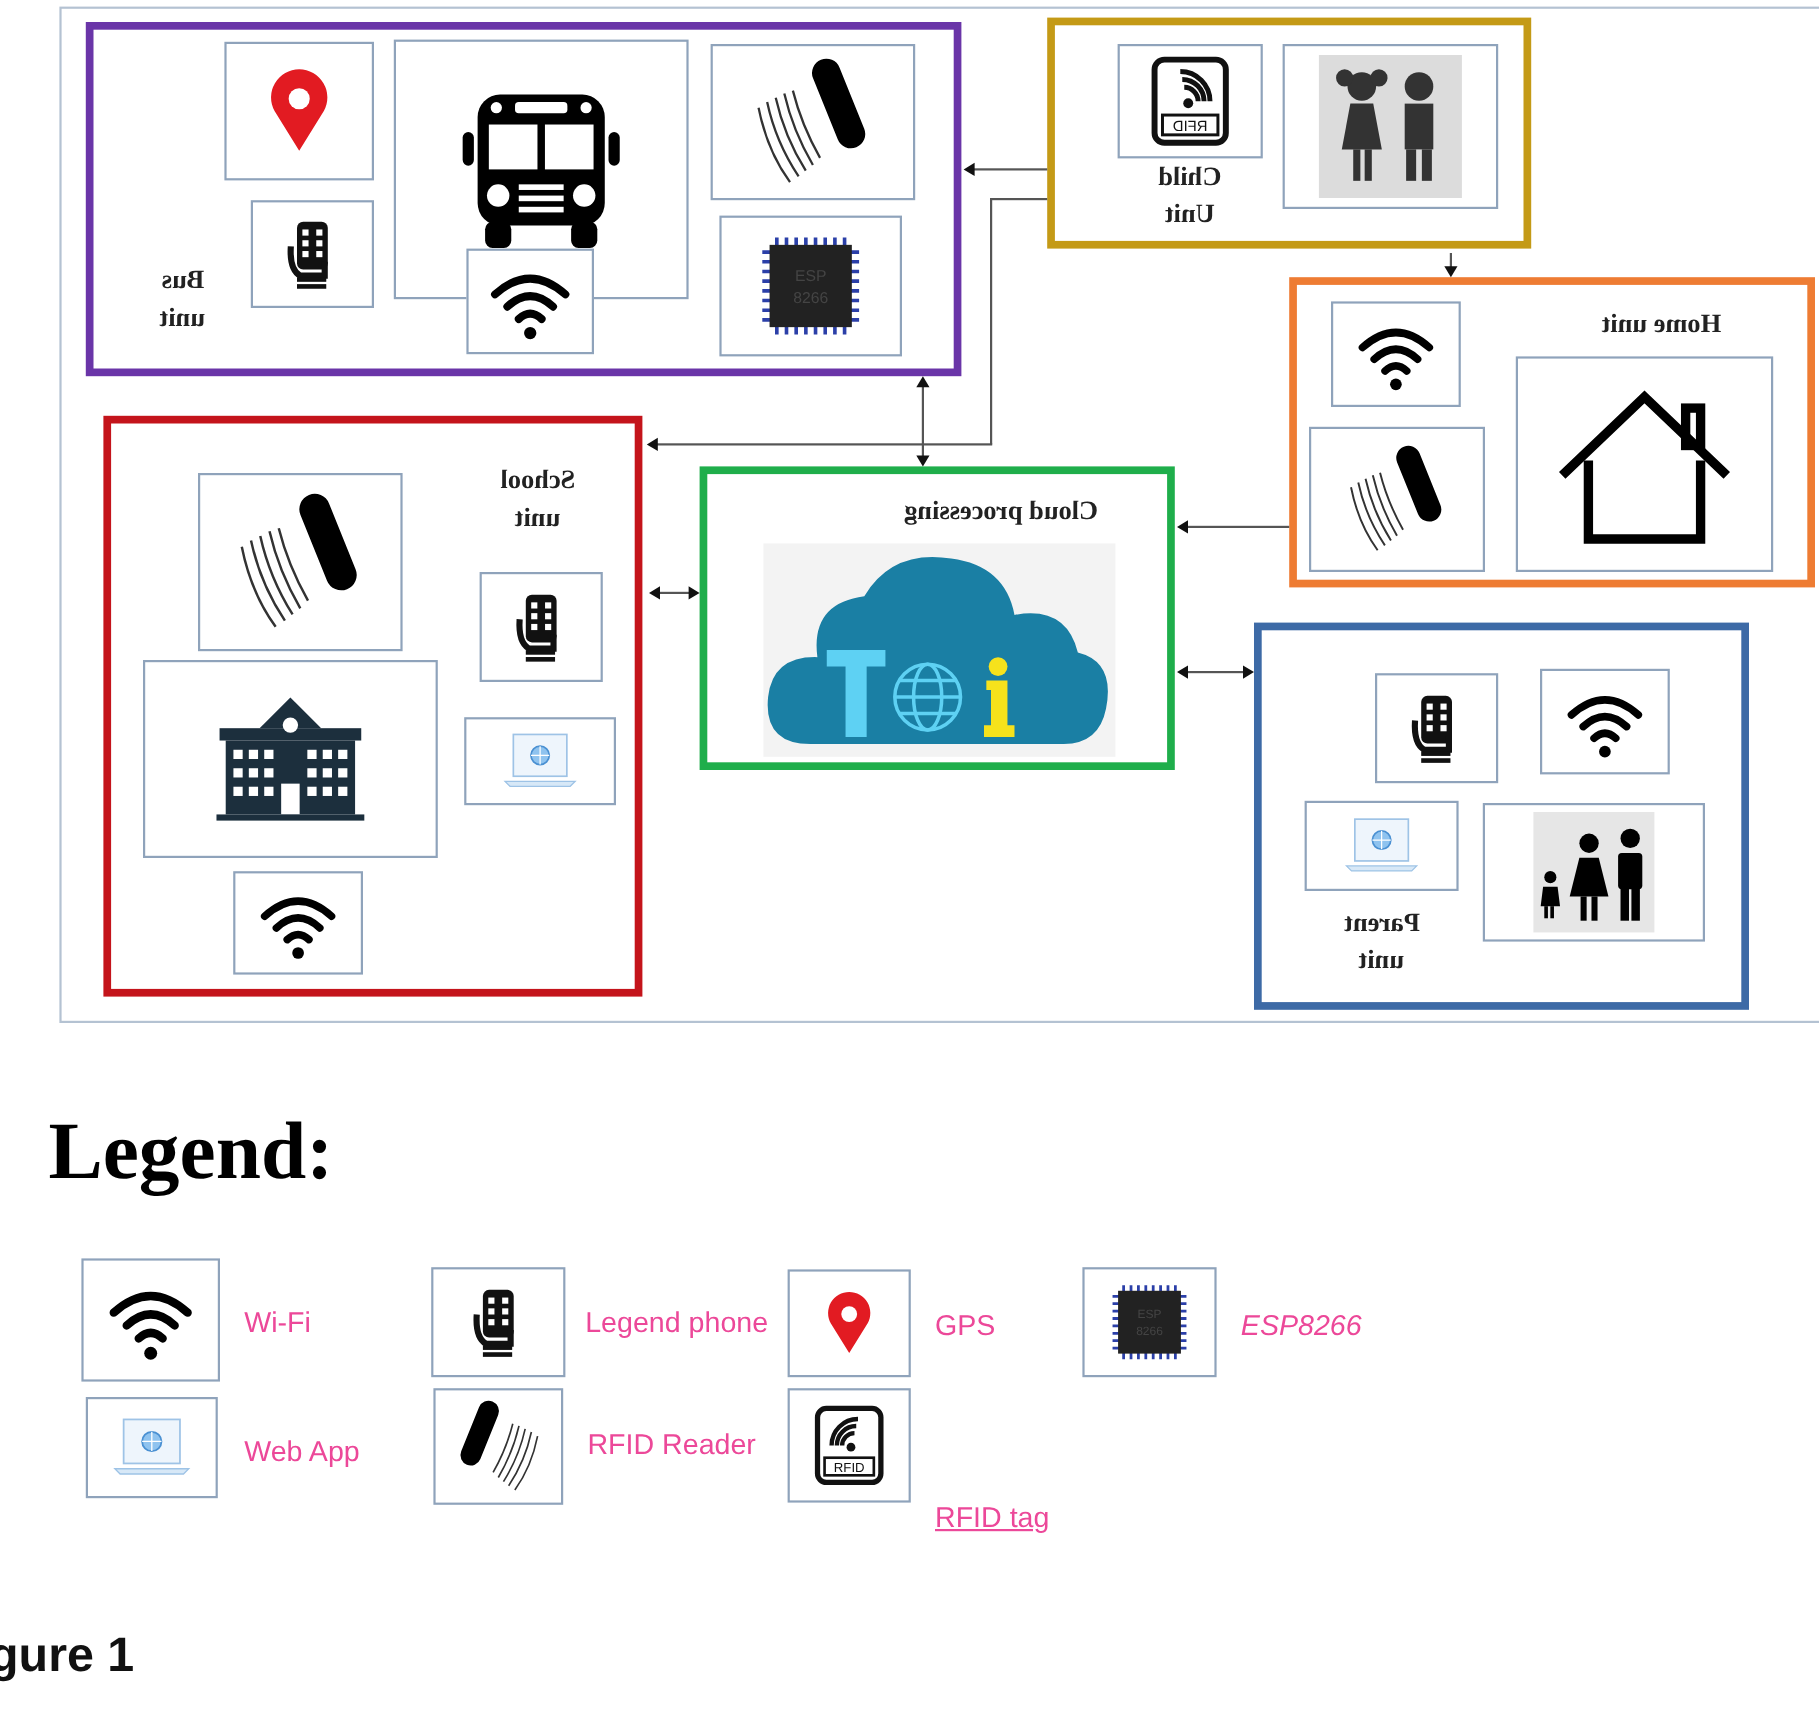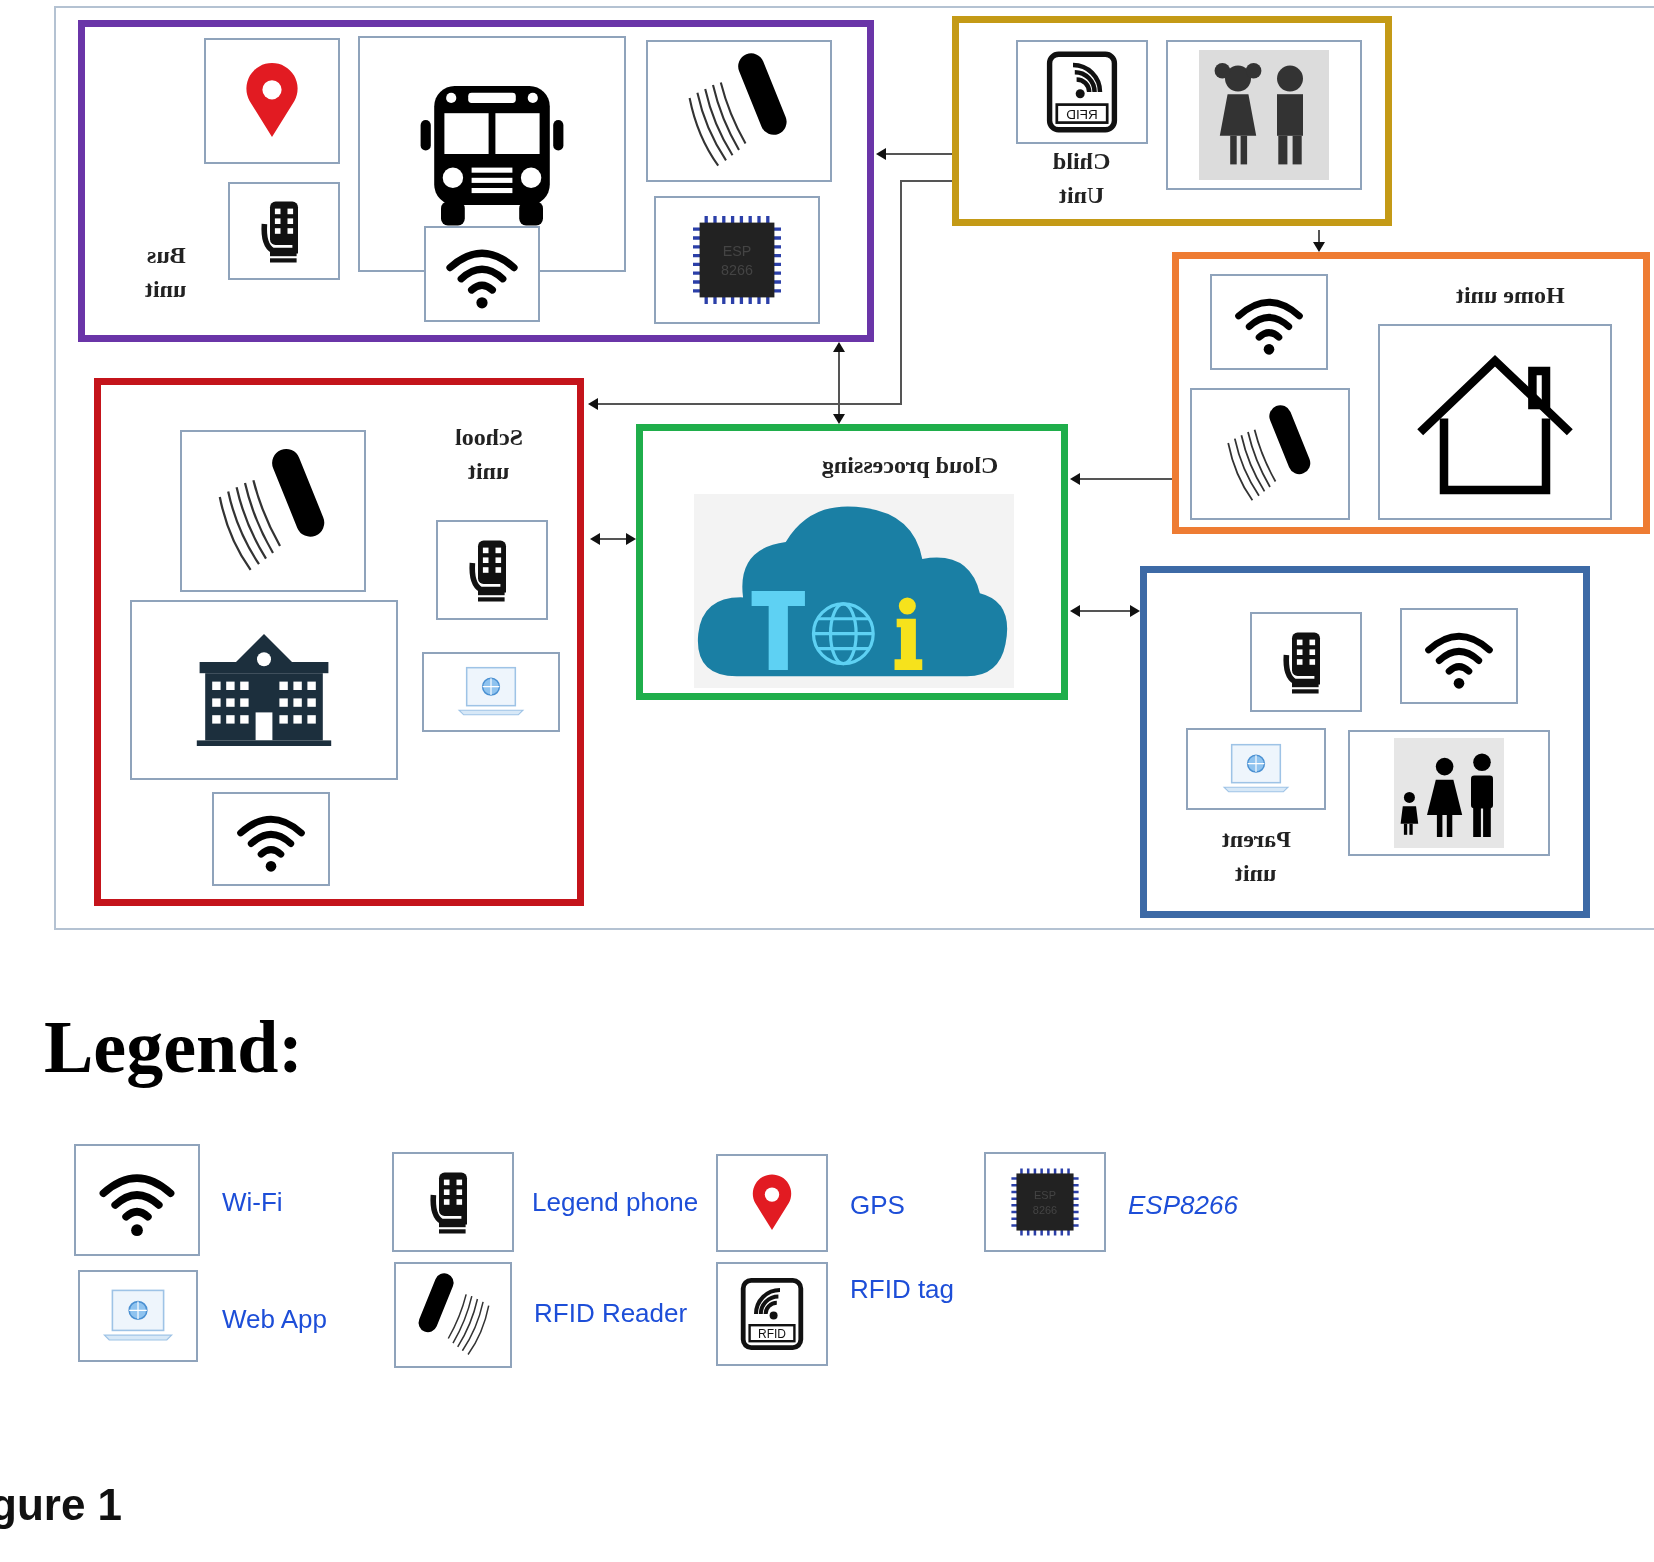--- a/index.html
+++ b/index.html
@@ -5,21 +5,21 @@
   html,body{margin:0;padding:0;background:#fff;}
   body{width:1654px;height:1562px;position:relative;overflow:hidden;font-family:"Liberation Serif",serif;}
   .abs{position:absolute;box-sizing:border-box;}
   .frame{border:2px solid #b4c2d2;}
   .unit{border-style:solid;border-width:7px;}
   .ibox{position:absolute;box-sizing:border-box;border:2px solid #8fa3bb;background:#fff;display:flex;align-items:center;justify-content:center;}
   .mir{transform:scaleX(-1);display:inline-block;}
   .ulabel{position:absolute;font-weight:bold;font-size:24px;color:#222;line-height:34px;text-align:center;}
   .line{position:absolute;background:#555;}
   .legend-title{position:absolute;left:44px;top:1005px;font-size:74px;font-weight:bold;color:#000000;}
-  .leg-label{position:absolute;font-family:"Liberation Sans",sans-serif;font-size:26px;color:#1d4ed8;white-space:nowrap;}
+  .leg-label{position:absolute;font-family:"Liberation Sans",sans-serif;font-size:26px;color:#ec4899;white-space:nowrap;}
   .figure{position:absolute;left:-10px;top:1480px;font-family:"Liberation Sans",sans-serif;font-size:44px;font-weight:bold;color:#111;}
   svg{display:block;}
 </style>
 </head>
 <body>
 
 <svg width="0" height="0" style="position:absolute">
   <defs>
     <symbol id="wifi" viewBox="0 0 100 100">
       <path d="M10 42 Q50 6 90 42" fill="none" stroke="#000" stroke-width="9" stroke-linecap="round"></path>
@@ -360,15 +360,15 @@
       <use href="#reader"></use>
     </svg>
   </div>
 <div class="leg-label" style="left:534px;top:1298px;">RFID Reader</div>
 
 <div class="ibox" style="left:716px;top:1262px;width:112px;height:104px;">
     <svg width="80" height="84">
       <use href="#rfidtag"></use>
     </svg>
   </div>
-<div class="leg-label" style="left:850px;top:1274px;">RFID tag</div>
+<div class="leg-label" style="left:850px;top:1364px;text-decoration:underline;">RFID tag</div>
 
 <div class="figure">gure 1</div>
 
 </body></html>

